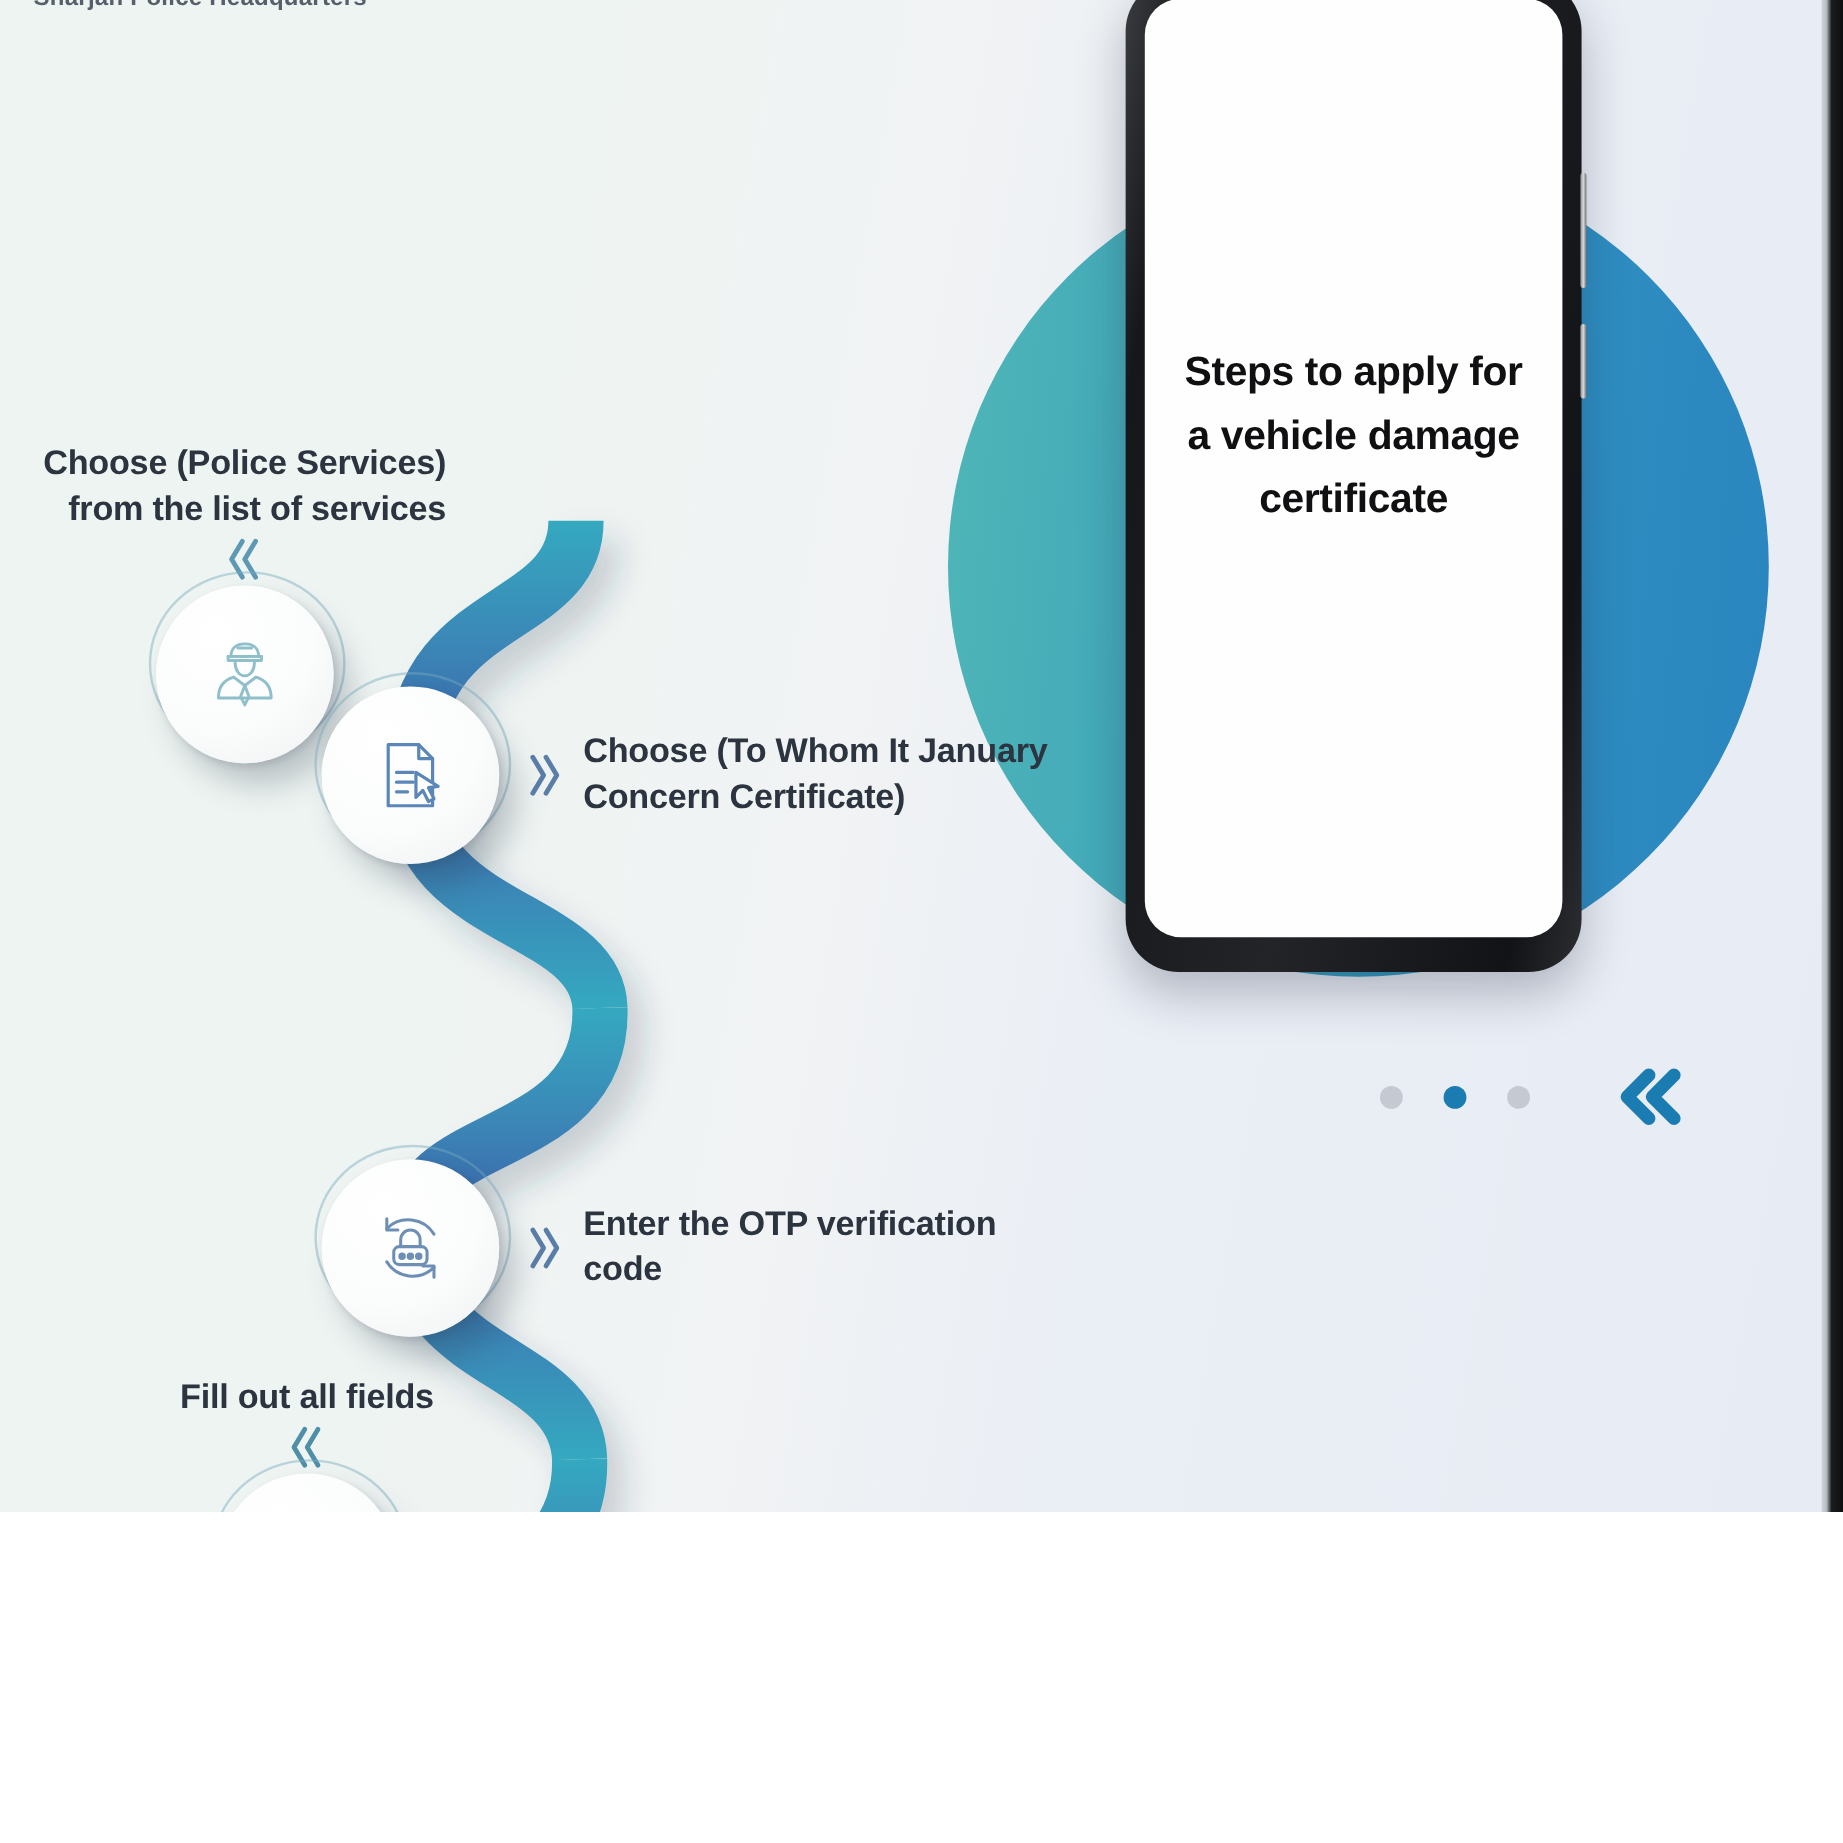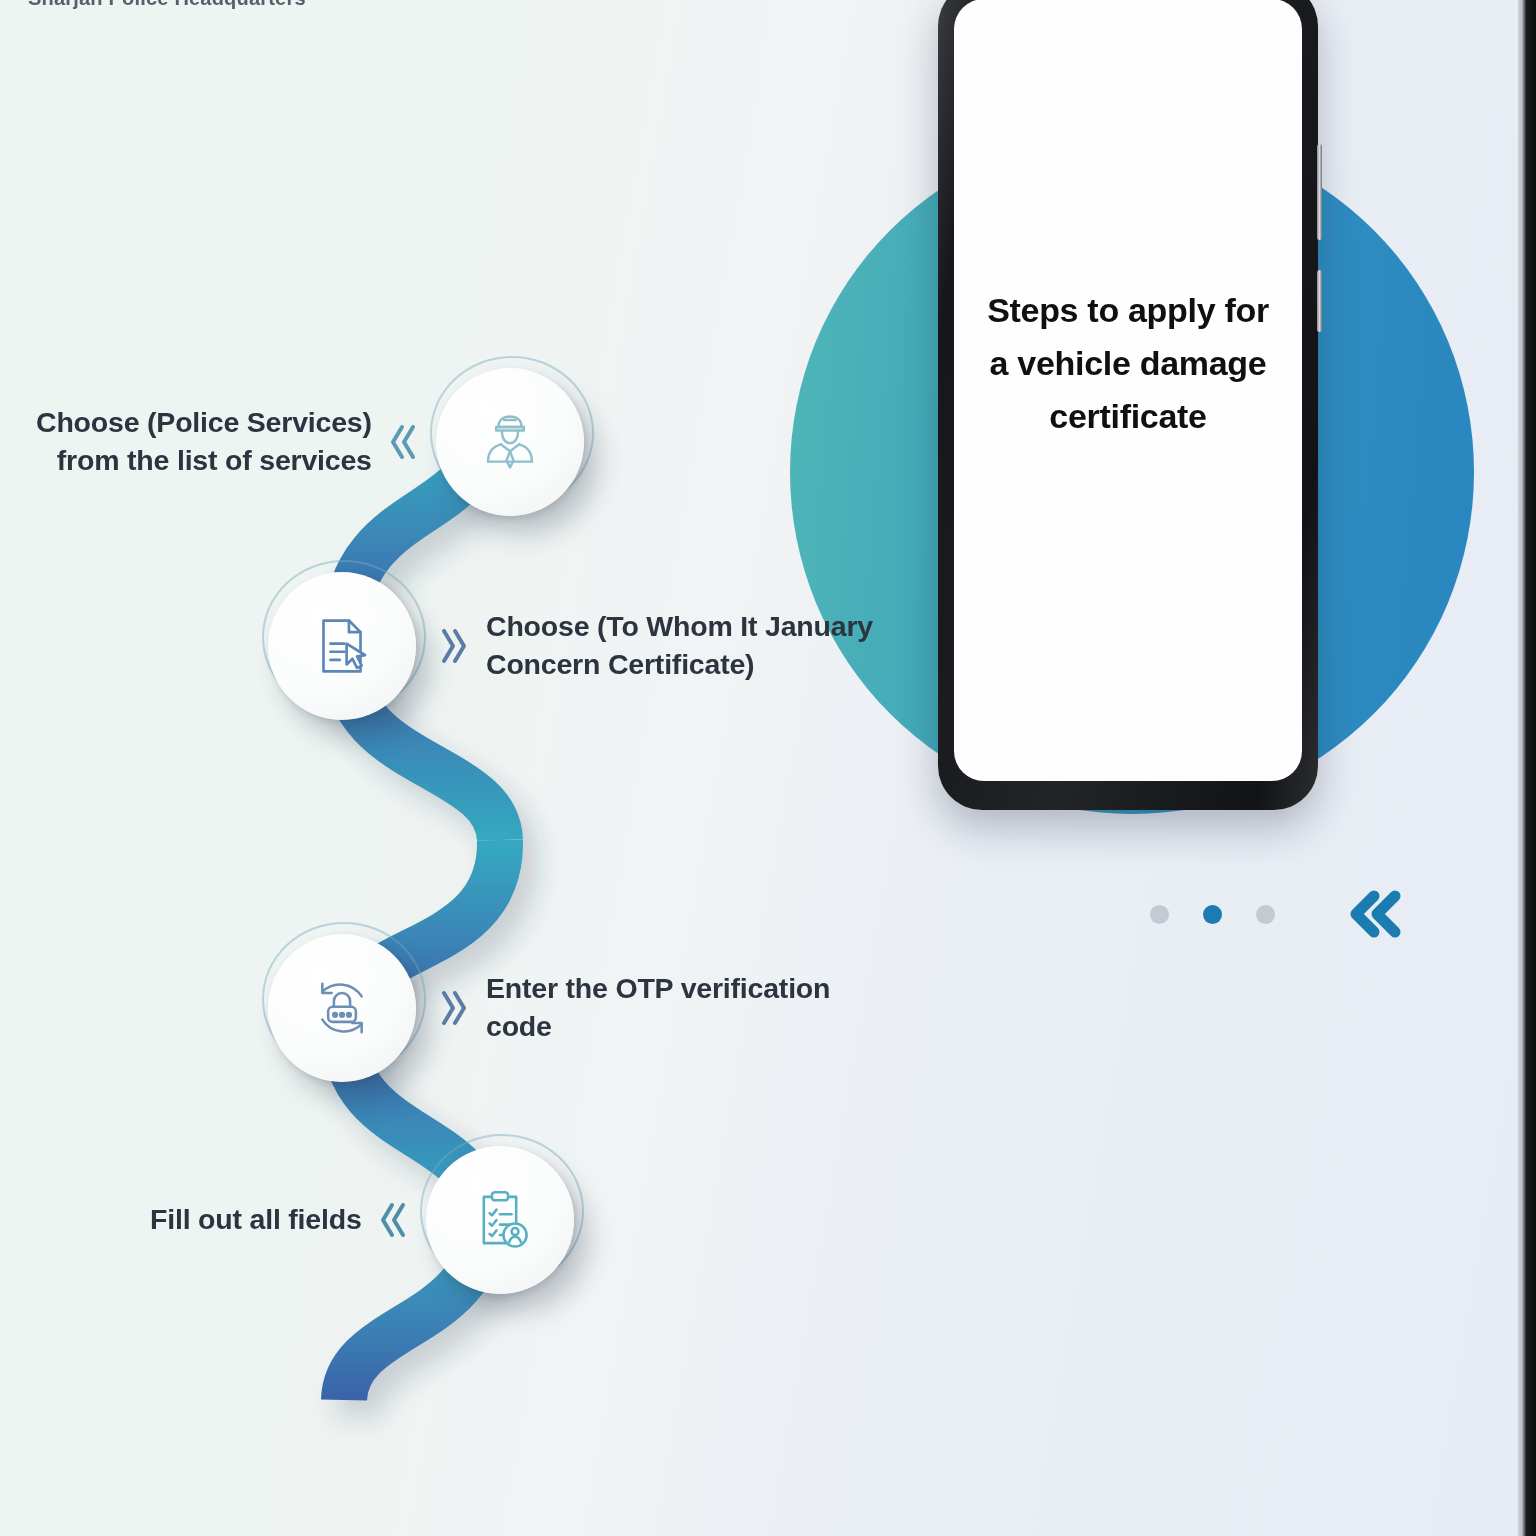--- a/index.html
+++ b/index.html
@@ -3,21 +3,21 @@
 <meta charset="utf-8">
 <style>
   html, body {
     margin: 0;
     padding: 0;
     background: #ffffff;
   }
   #stage {
     position: relative;
     width: 1536px;
-    height: 1536px;
+    height: 1260px;
     overflow: hidden;
     font-family: "Liberation Sans", sans-serif;
     background:
       linear-gradient(100deg,
         #edf4f1 0%,
         #eef4f2 28%,
         #f1f3f4 46%,
         #eaeef5 62%,
         #e7ebf3 100%);
   }
@@ -170,36 +170,36 @@
   .node-icon { width: 74px; height: 74px; display: block; }
 
   .step-label {
     font-size: 28.5px;
     line-height: 1.33;
     color: #2c3440;
     font-weight: 600;
     letter-spacing: -.2px;
     white-space: pre-line;
   }
-  .step.is-left  { flex-direction: row; }
+  .step.is-left  { flex-direction: column; }
   .step.is-left  .step-label { text-align: right; }
   .step.is-right .step-label { text-align: left; }
 
   .chev {
     flex: none;
     line-height: 0;
   }
   .step.is-left  .chev { margin: 0 18px 0 16px; }
   .step.is-right .chev { margin: 0 18px 0 22px; }
 
   
   #step-1 { left: 36px;  top: 38px;  }
   #step-2 { left: 268px; top: 242px; }
   #step-3 { left: 55px;  top: 434px; }
-  #step-4 { left: 268px; top: 604px; }
+  #step-4 { left: 268px; top: 636px; }
   #step-5 { left: 150px; top: 816px; }
   #step-6 { left: 268px; top: 1006px; }
 
   #step-3 .step-label { text-align: center; }
 </style>
 </head>
 <body>
 
 <div id="stage">
 

